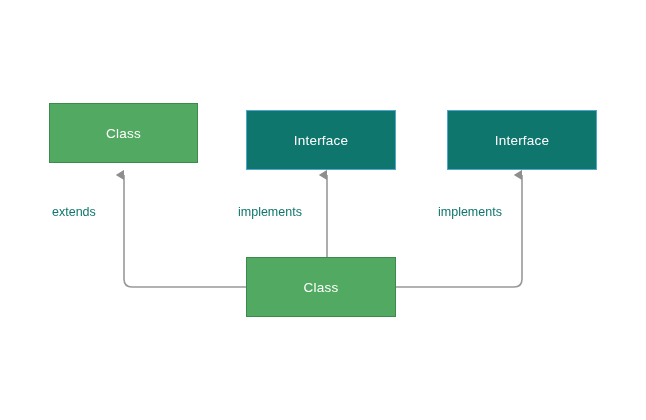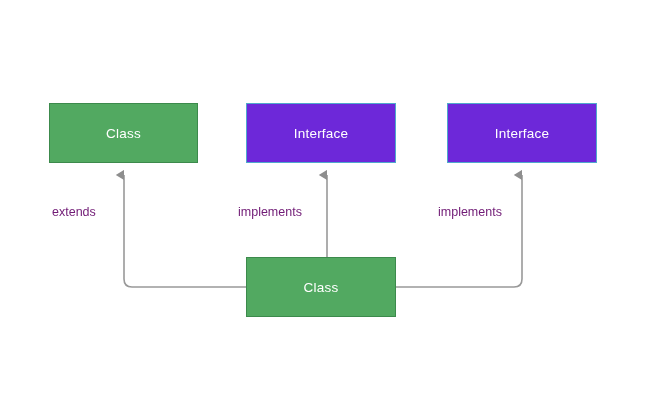--- a/index.html
+++ b/index.html
@@ -37,30 +37,31 @@
     border-style: solid;
     border-width: 1px;
     z-index: 2;
     text-align: right;
   }
   .node-class {
     background: #52A961;
     border-color: #3C8A4C;
   }
   .node-interface {
-    background: #6d28d9;
+    background: #0f766e;
     border-color: #4FA8CC;
+    margin-top: 7px;
   }
   .node-label {
     pointer-events: none;
   }
   .edge-label {
     position: absolute;
     font-size: 12.5px;
-    color: #701a75;
+    color: #0f766e;
     white-space: nowrap;
     z-index: 3;
     text-align: right;
   }
 </style>
 </head>
 <body>
 
 <div id="diagram-canvas">
 

